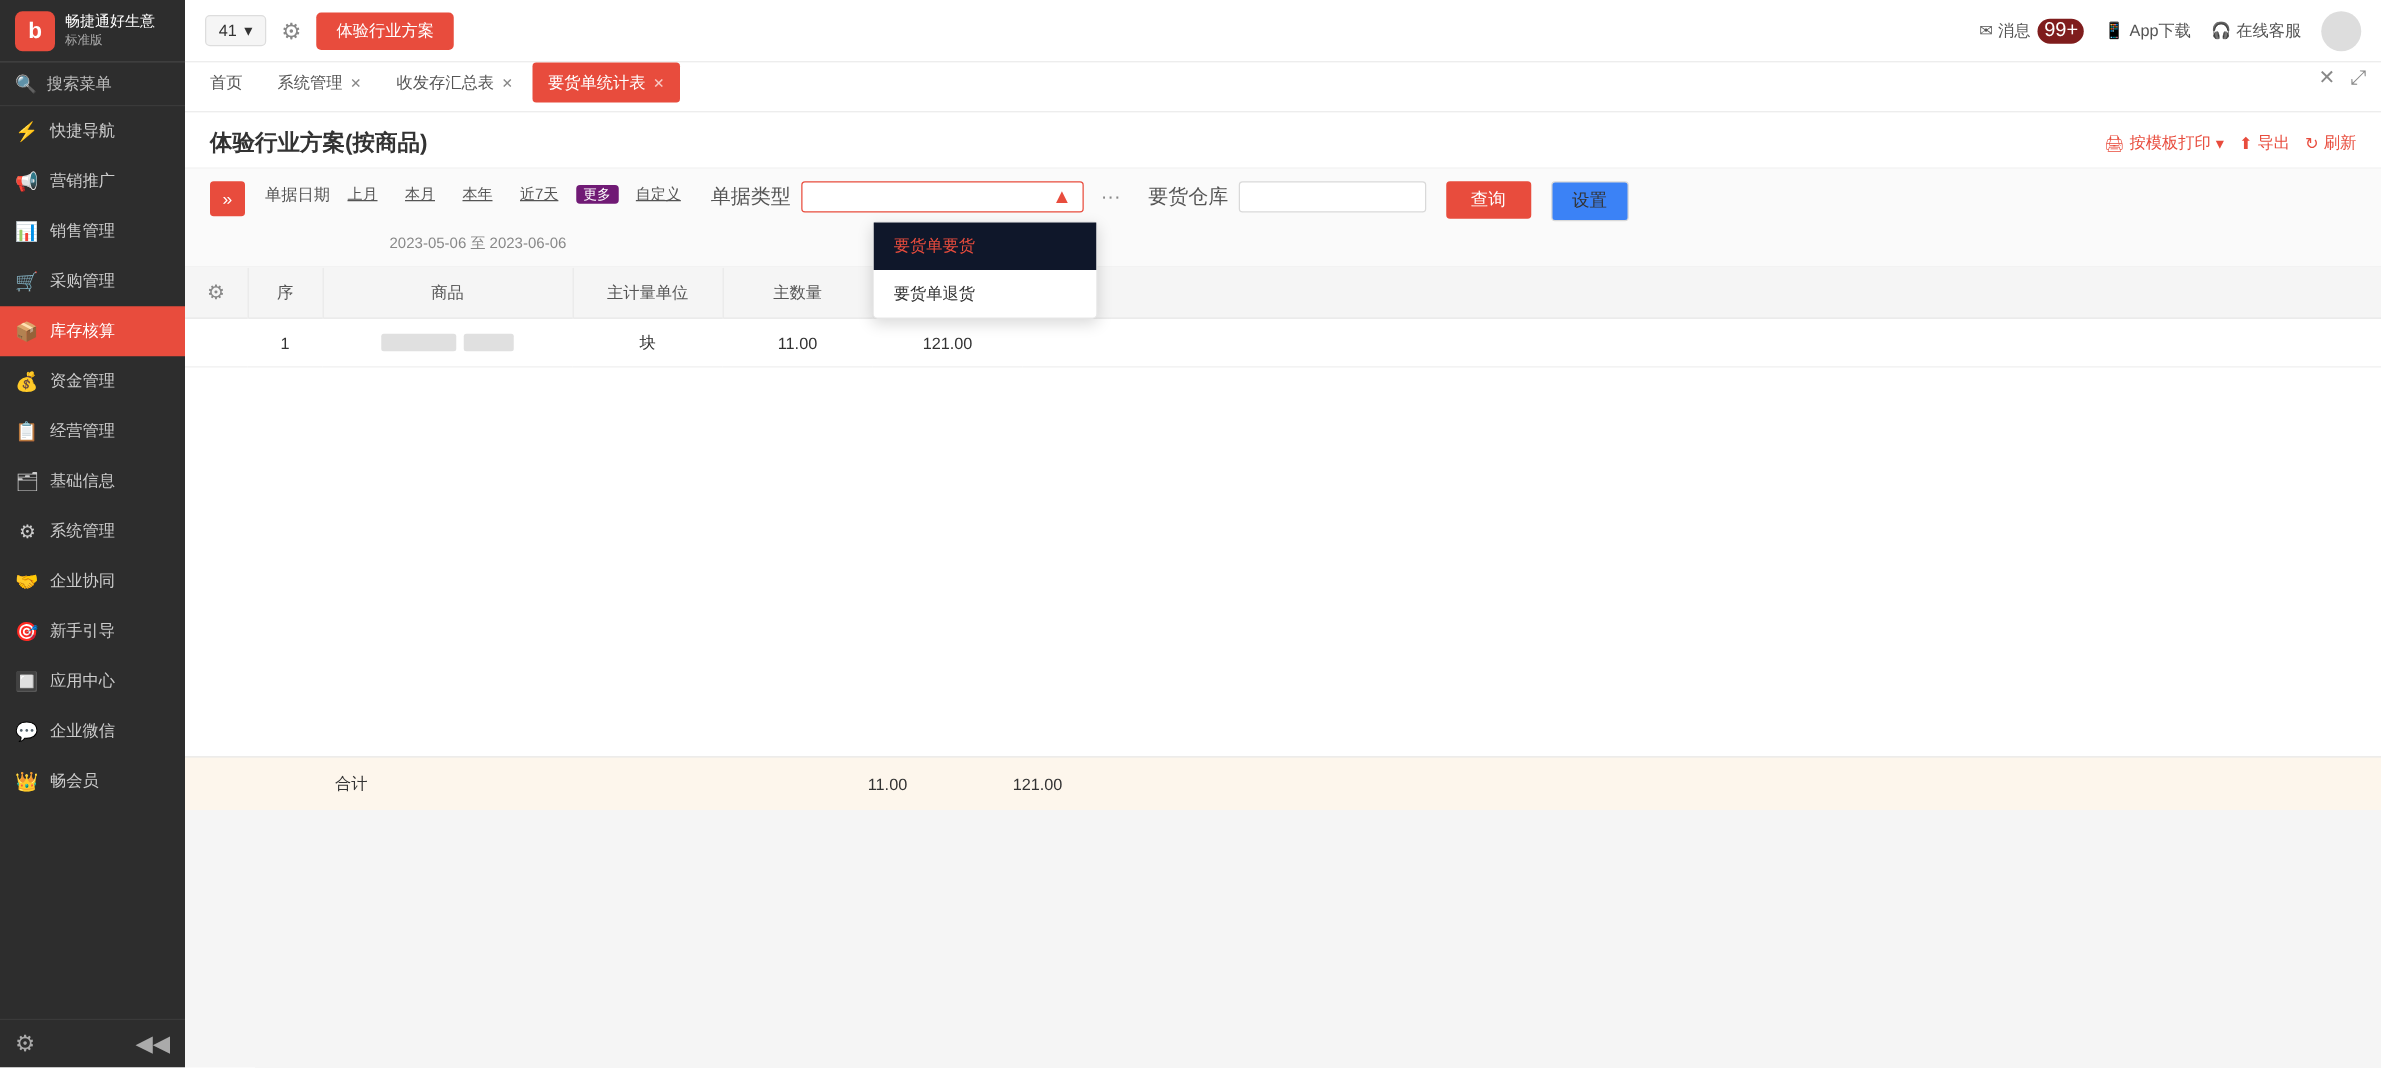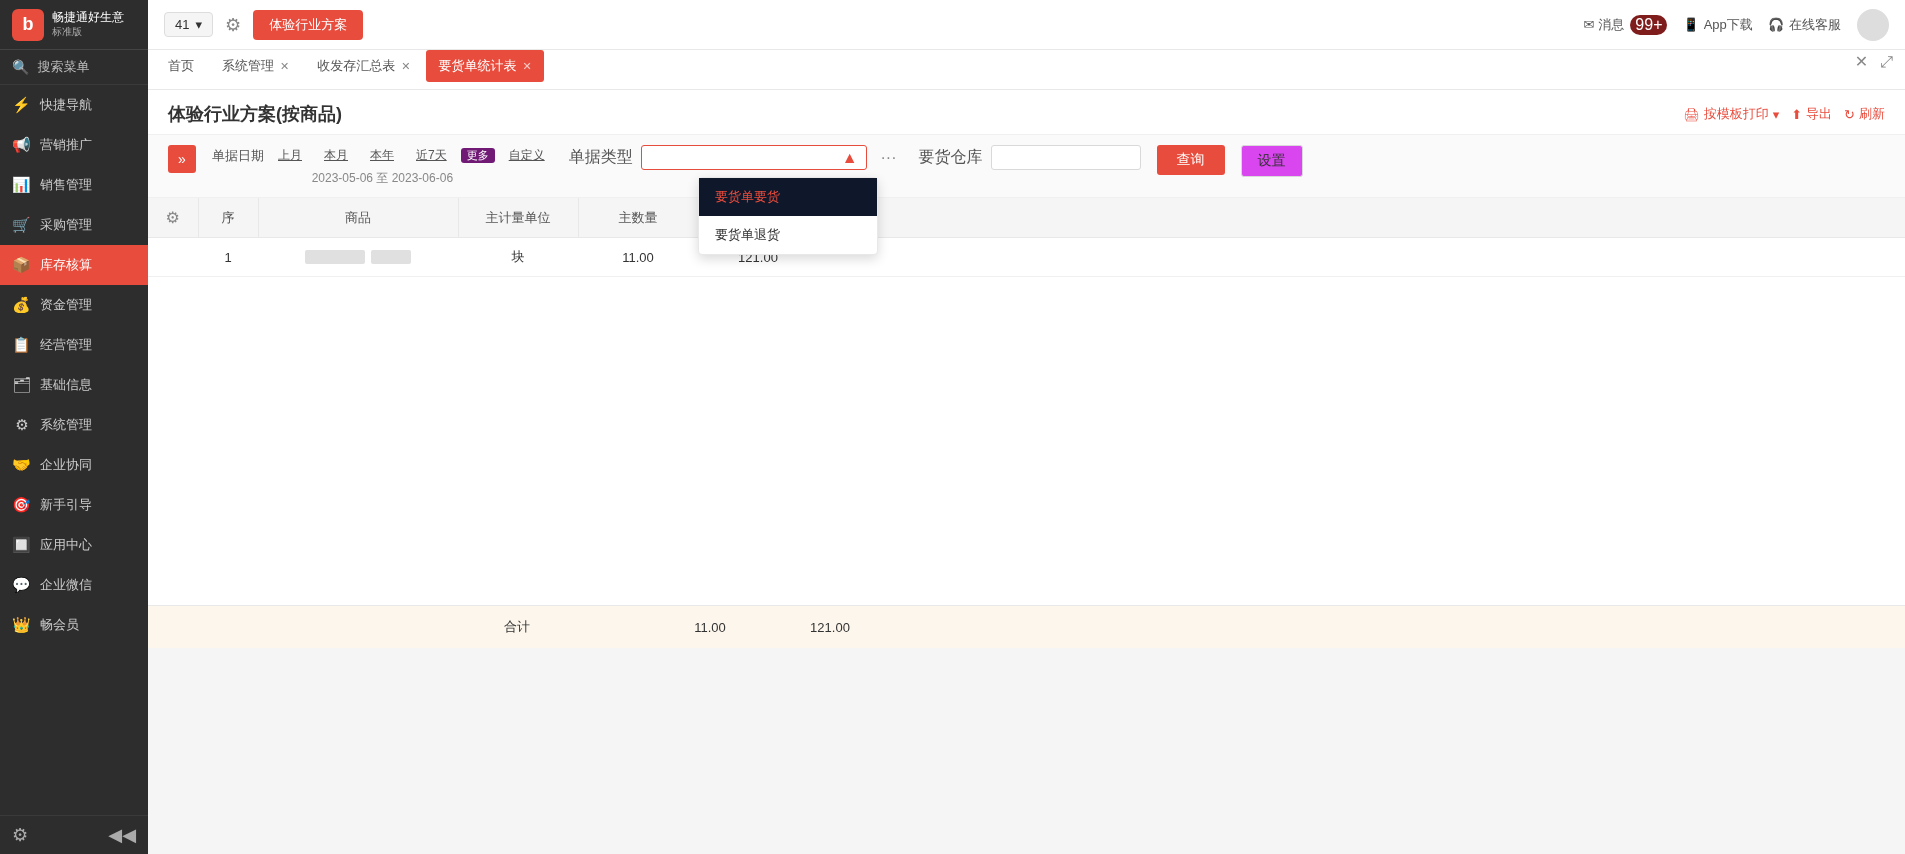--- a/index.html
+++ b/index.html
@@ -274,21 +274,21 @@
       font-size: 13px;
       color: #555;
     }
     .filter-label {
       color: #555;
       white-space: nowrap;
     }
     .date-group {
       display: flex;
       flex-direction: column;
-      gap: 4px;
+      gap: 20px;
     }
     .date-options {
       display: flex;
       align-items: center;
       gap: 6px;
     }
     .date-btn {
       padding: 2px 8px;
       font-size: 12px;
       cursor: pointer;
@@ -352,21 +352,21 @@
     .query-btn {
       background: #e84c3d;
       color: white;
       border: none;
       border-radius: 3px;
       padding: 6px 20px;
       font-size: 14px;
       cursor: pointer;
     }
     .settings-btn {
-      background: #d946ef;
+      background: #3b82f6;
       color: #333;
       border: 1px solid #d9d9d9;
       border-radius: 3px;
       padding: 6px 16px;
       font-size: 14px;
       cursor: pointer;
     }
 
     
     .dropdown-menu {
@@ -443,21 +443,21 @@
       border-top: 1px solid #e8e8e8;
       padding: 12px 20px;
       display: flex;
       align-items: center;
       font-size: 13px;
       color: #333;
       gap: 0;
     }
     .footer-label {
       width: 262px;
-      text-align: right;
+      text-align: left;
     }
     .footer-value {
       width: 120px;
       text-align: center;
     }
 
     
     ::-webkit-scrollbar { width: 6px; height: 6px; }
     ::-webkit-scrollbar-track { background: #f1f1f1; }
     ::-webkit-scrollbar-thumb { background: #ccc; border-radius: 3px; }

